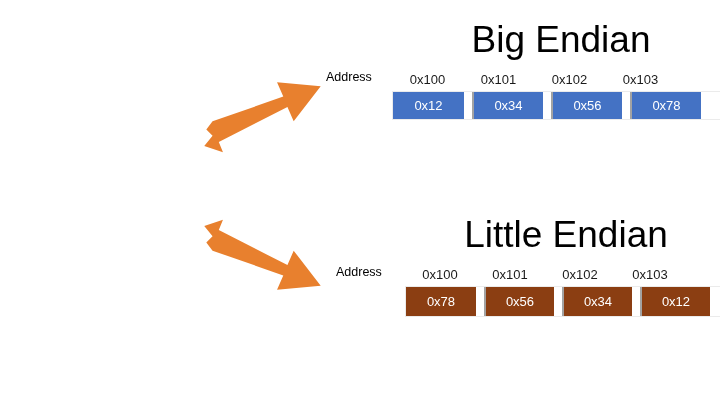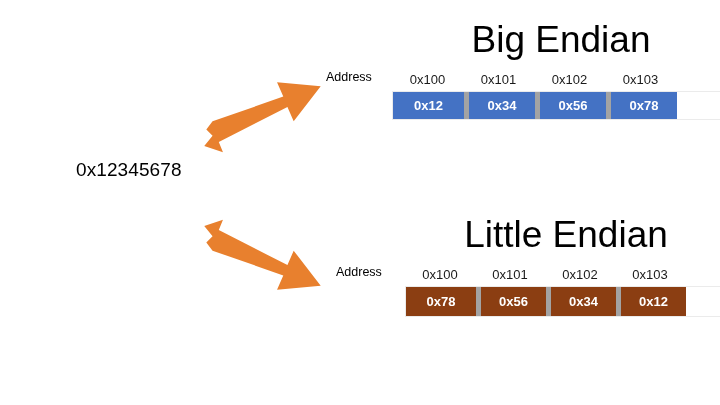--- a/index.html
+++ b/index.html
@@ -91,35 +91,34 @@
     border: 1px solid rgba(0,0,0,0.08);
   }
   #little-endian-group .byte-table { margin-left: 69px; }
 
   .byte-cell {
     width: 71px;
     height: 27px;
     line-height: 27px;
     text-align: center;
     font-size: 13px;
-    font-weight: bold;
+    font-weight: normal;
     color: #ffffff;
     box-sizing: border-box;
   }
   #little-endian-group .byte-cell { width: 70px; height: 29px; line-height: 29px; }
 
-  .byte-cell + .byte-cell { border-left: 5px solid #a3a3a3; }
+  .byte-cell + .byte-cell { border-left: 2px solid #a3a3a3; margin-left: 8px; }
 </style>
 </head>
 <body>
 
 <div id="canvas" style="background: rgb(255, 255, 255);">
 
   <div class="data-block">
-    <div>0x12345678</div>
   </div>
 
   <svg class="arrow-svg" id="arrow-up" width="132" height="84" viewBox="0 0 132 84">
     <polygon points="8,52 14,58 6,68 24,74 20,64 86,30 92,44 118,10 76,6 82,20 14,44" fill="#E8802E" transform="translate(2,4) scale(1.04,1.03)"></polygon>
   </svg>
 
   <svg class="arrow-svg" id="arrow-down" width="132" height="84" viewBox="0 0 132 84">
     <polygon points="8,52 14,58 6,68 24,74 20,64 86,30 92,44 118,10 76,6 82,20 14,44" fill="#E8802E" transform="translate(2,80) scale(1.04,-1.03)"></polygon>
   </svg>
 

